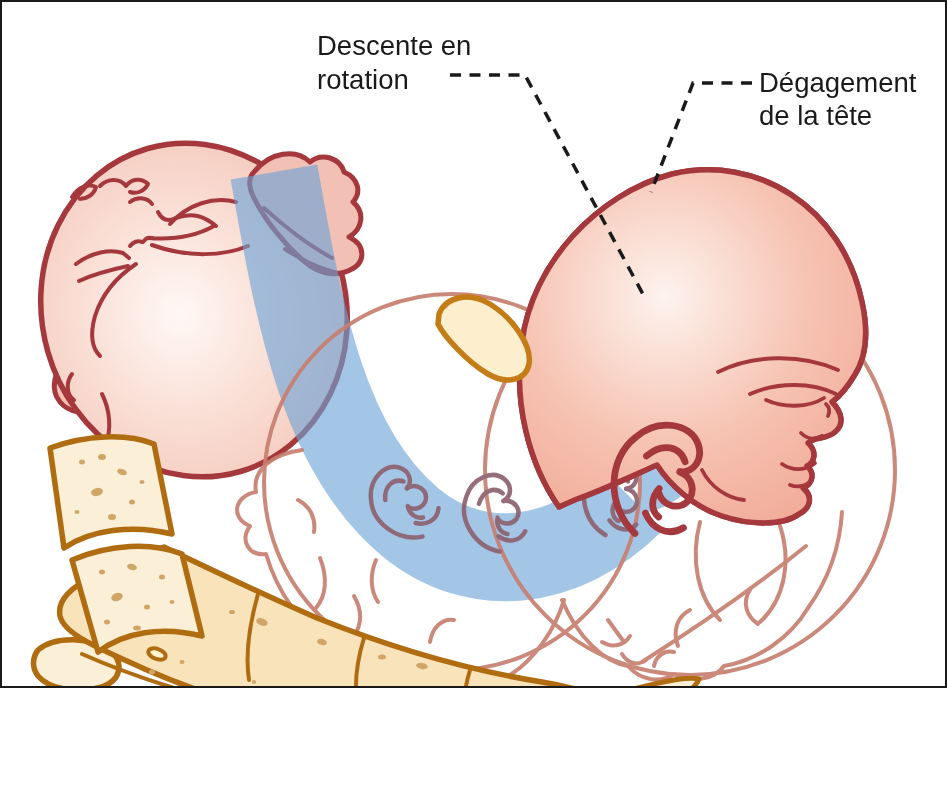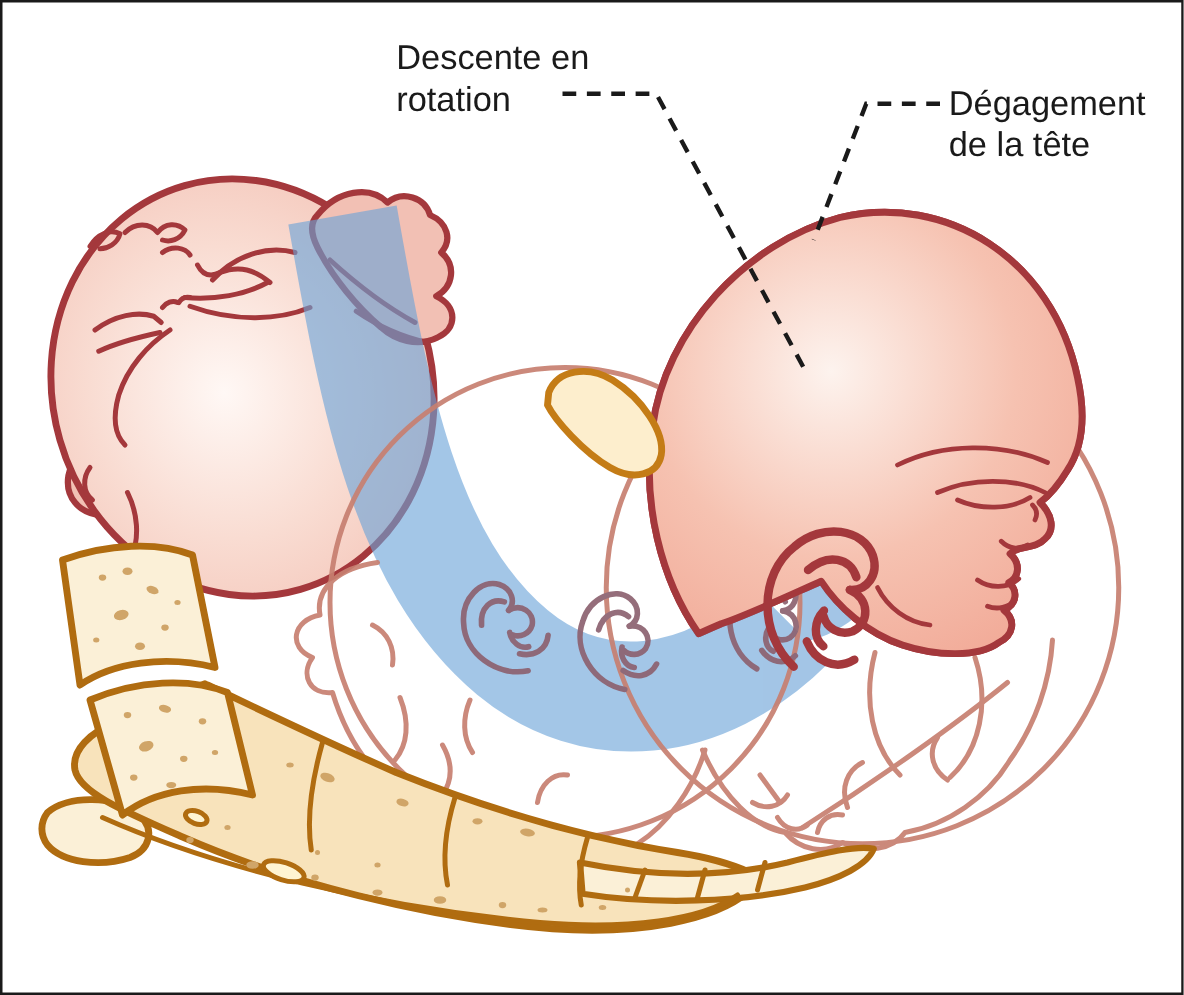--- a/index.html
+++ b/index.html
@@ -1,18 +1,18 @@
 <!DOCTYPE html>
 <html style="--outline_dark_red: #a4383c; --head_fill_light: #fff8f5; --head_fill: #f1b9ab; --faded_rose: #c77f70; --ear_mauve: #8d6270; --band_blue: #6ba3d8; --bone_fill: #fbf0d7; --bone_fill_warm: #f8e3bb; --bone_stroke: #b06c10; --bone_speckle: #d0a568; --pubis_fill: #fdeecd; --label_color: #1a1a1a; --background: #ffffff; --border: #1a1a1a;"><head>
 <meta charset="utf-8">
 <style>
   html,body{margin:0;padding:0;background:#fff;}
   .canvas{
     position:relative;
-    width:947px;height:796px;
+    width:947px;height:688px;
     box-sizing:border-box;
     border:2.5px solid #1a1a1a;
     background:#ffffff;
     overflow:hidden;
     font-family:"Liberation Sans",sans-serif;
   }
   svg{display:block;}
   
   .st-dark{stroke:var(--outline_dark_red,#a4383c);fill:none;stroke-linecap:round;stroke-linejoin:round;}
   .st-rose{stroke:var(--faded_rose,#c77f70);fill:none;stroke-linecap:round;stroke-linejoin:round;}

